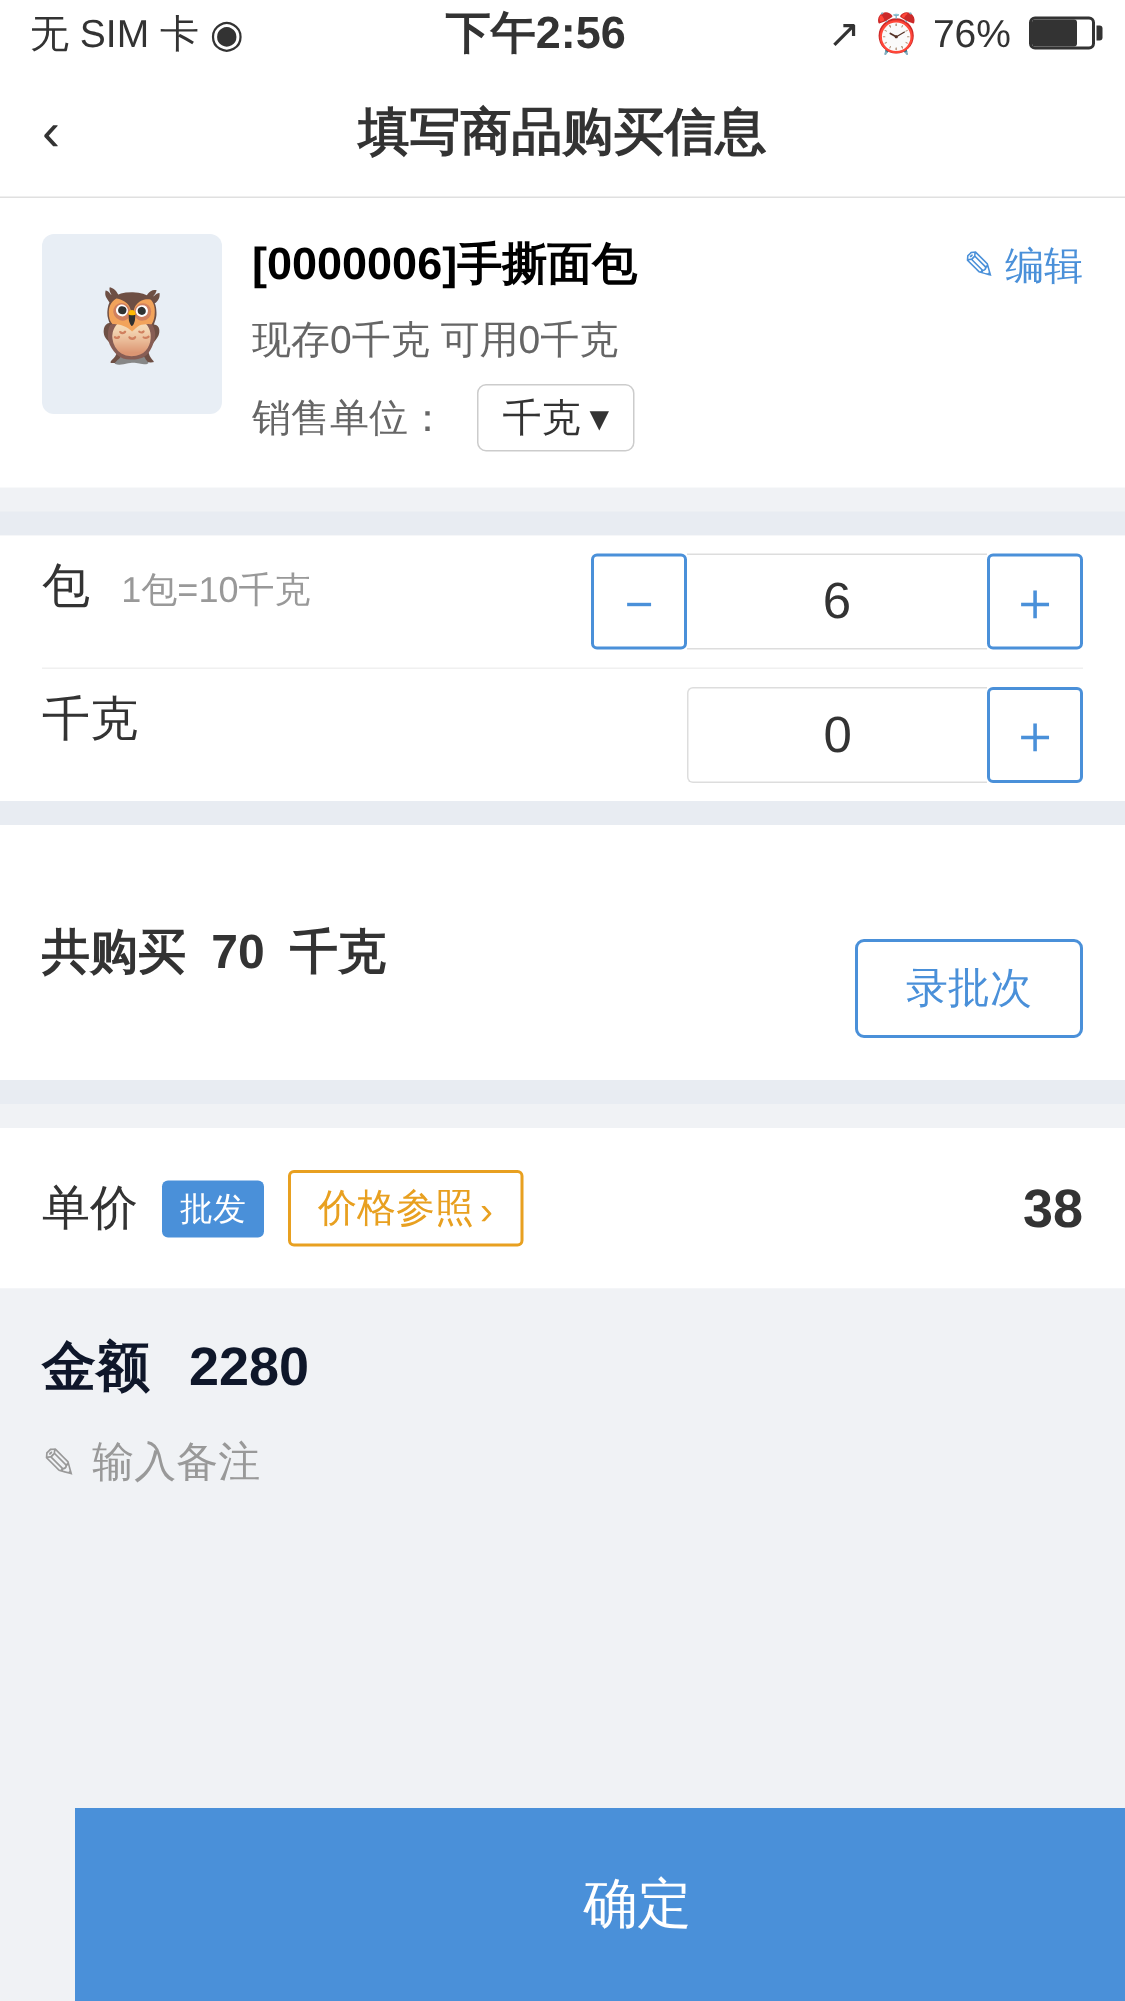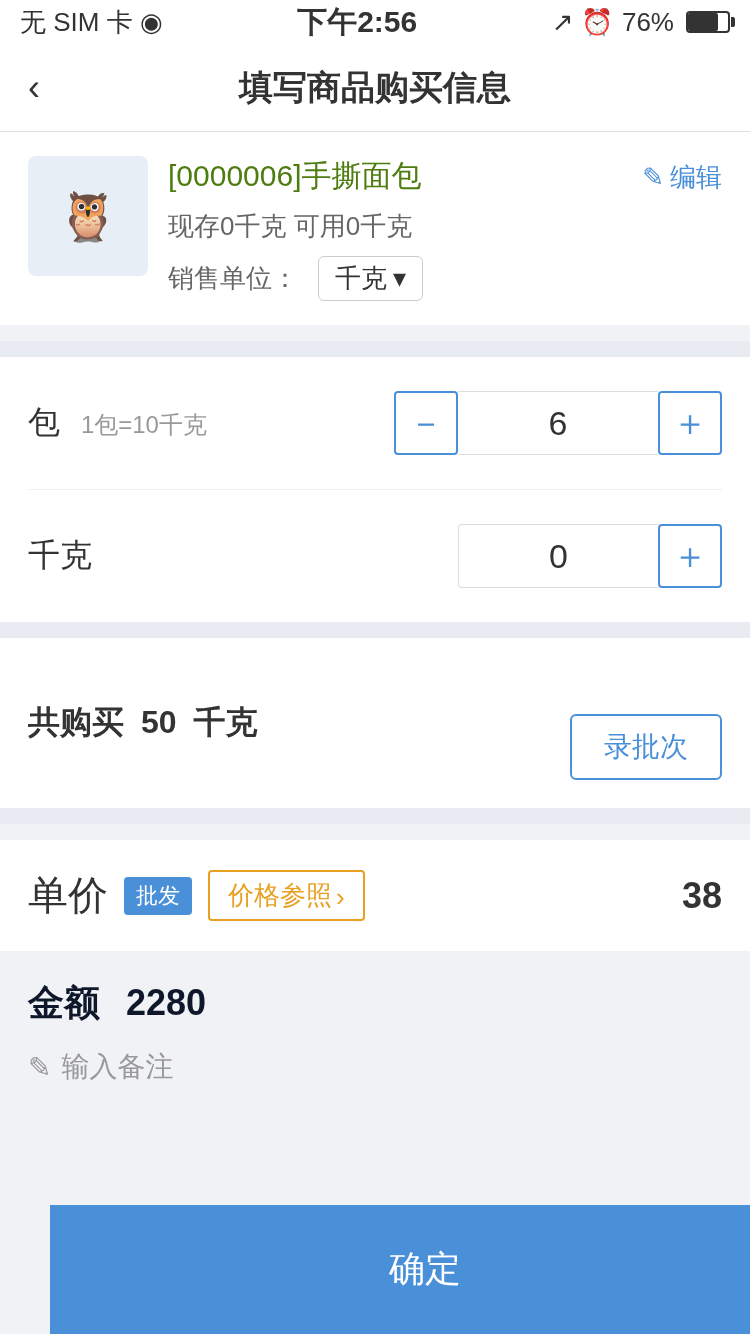--- a/index.html
+++ b/index.html
@@ -115,22 +115,22 @@
     }
     .owl-icon {
       font-size: 48px;
       color: #6a9bc4;
     }
     .product-info {
       flex: 1;
     }
     .product-name {
       font-size: 30px;
-      font-weight: 400;
-      color: #4d7c0f;
+      font-weight: 700;
+      color: #000000;
       margin-bottom: 12px;
     }
     .product-stock {
       font-size: 26px;
       color: #666;
       margin-bottom: 12px;
     }
     .product-unit-row {
       display: flex;
       align-items: center;
@@ -164,23 +164,22 @@
     .section-divider {
       height: 16px;
       background: #e8ecf2;
     }
     .qty-section {
       background: #fff;
       padding: 0 28px;
     }
     .qty-row {
       display: flex;
-      align-items: center;
       justify-content: space-between;
-      padding: 34px 0;
+      padding: 12px 0;
       border-bottom: 1px solid #f0f0f0;
     }
     .qty-row:last-child {
       border-bottom: none;
     }
     .qty-label {
       font-size: 32px;
       color: #333;
       font-weight: 500;
     }
@@ -258,21 +257,21 @@
       align-items: center;
       justify-content: space-between;
       margin-top: 16px;
     }
     .price-left {
       display: flex;
       align-items: center;
       gap: 16px;
     }
     .price-label {
-      font-size: 40px;
+      font-size: 32px;
       color: #333;
     }
     .price-tag-badge {
       background: #4a90d9;
       color: #fff;
       font-size: 22px;
       padding: 4px 12px;
       border-radius: 4px;
     }
     .price-ref-btn {
@@ -420,21 +419,21 @@
       <div class="qty-btn">＋</div>
     </div>
   </div>
 </div>
 
 <div class="section-divider"></div>
 
 <div class="total-section">
   <div class="total-label">
     <span>共购买</span>
-    <span style="font-weight:700; margin: 0 8px;">50</span>
+    <span style="font-weight:700; margin: 0 8px;">70</span>
     <span>千克</span>
   </div>
   <div class="record-batch-btn">录批次</div>
 </div>
 
 <div class="section-divider"></div>
 
 <div class="price-section">
   <div class="price-left">
     <span class="price-label">单价</span>

